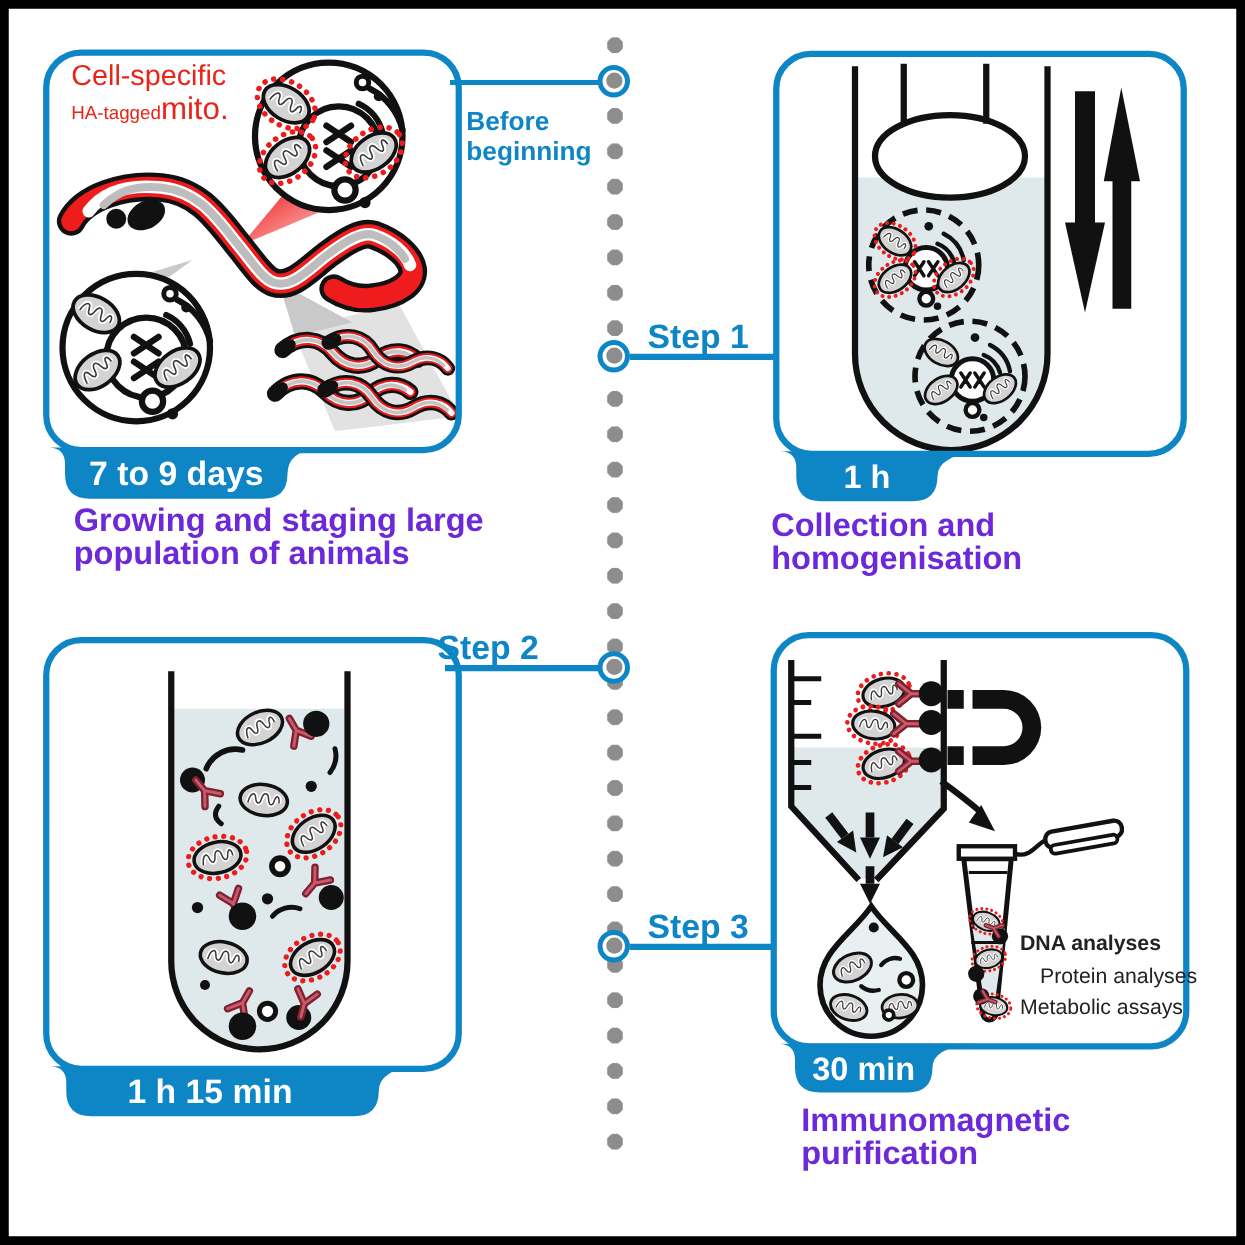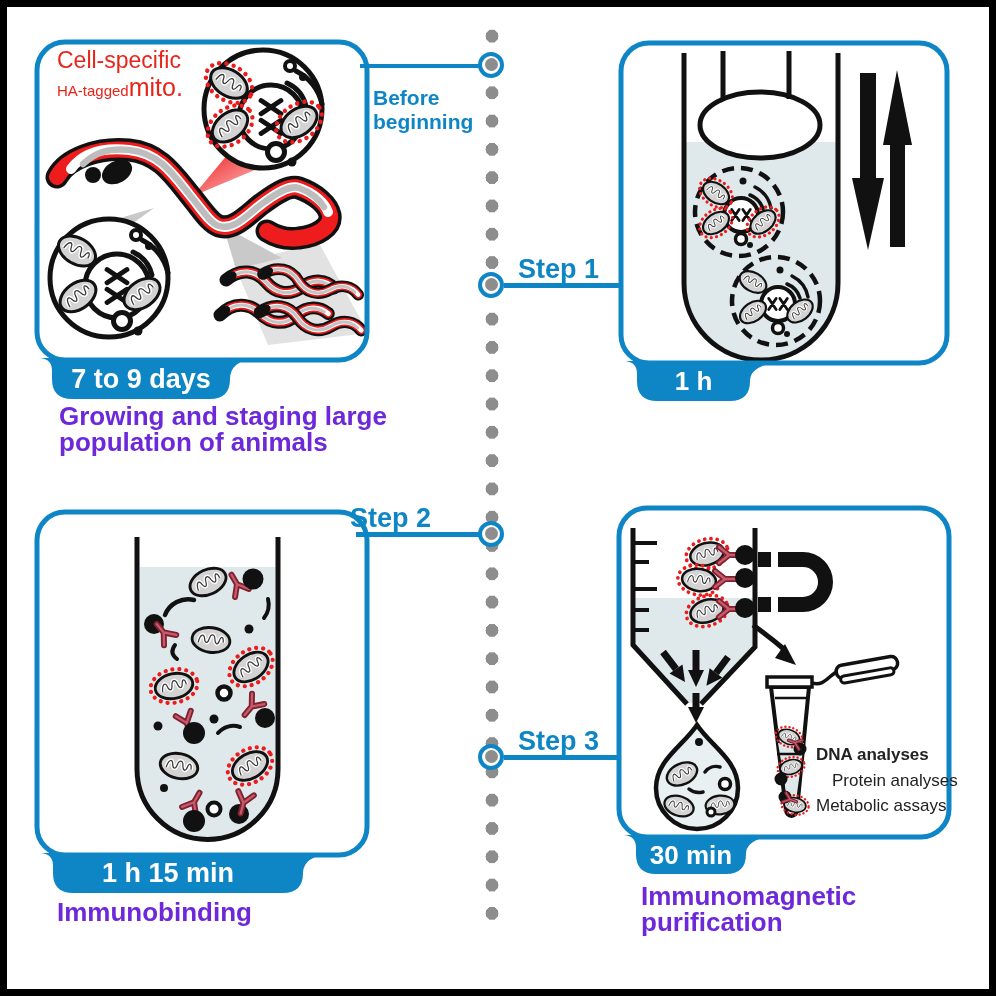--- a/index.html
+++ b/index.html
@@ -318,21 +318,22 @@
     </div>
   </div>
 
   <div class="txt badge-text" style="left:52px;top:360px;width:178px;height:38px;font-size:27px;">7 to 9 days</div>
   <div class="txt badge-text" style="left:637px;top:363px;width:113px;height:37px;font-size:26px;">1 h</div>
   <div class="txt badge-text" style="left:53px;top:855px;width:230px;height:37px;font-size:27px;">1 h 15 min</div>
   <div class="txt badge-text" style="left:636px;top:837px;width:110px;height:37px;font-size:26px;">30 min</div>
 
   <div class="txt caption ml" style="left:59px;top:404px;">Growing and staging large
 population of animals</div>
-  <div class="txt caption" style="left:57px;top:900px;">Immunobinding</div>
+  <div class="txt caption ml" style="left:617px;top:408px;">Collection and
+homogenisation</div>
   <div class="txt caption ml" style="left:641px;top:884px;">Immunomagnetic
 purification</div>
 
   <div class="txt assay" style="left:816px;top:746px;font-weight:bold;">DNA analyses</div>
   <div class="txt assay" style="left:816px;top:772px;margin-left:16px;">Protein analyses</div>
   <div class="txt assay" style="left:816px;top:797px;">Metabolic assays</div>
 
   <div class="frame"></div>
 </div>
 

